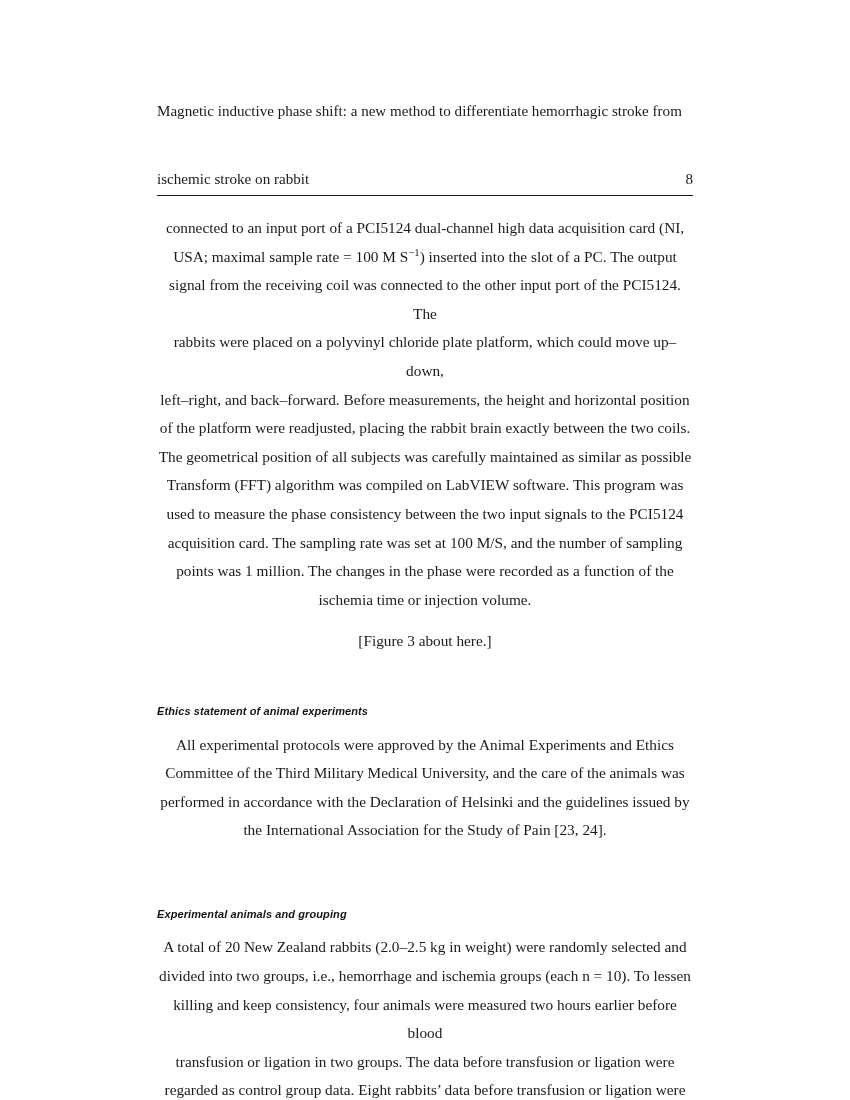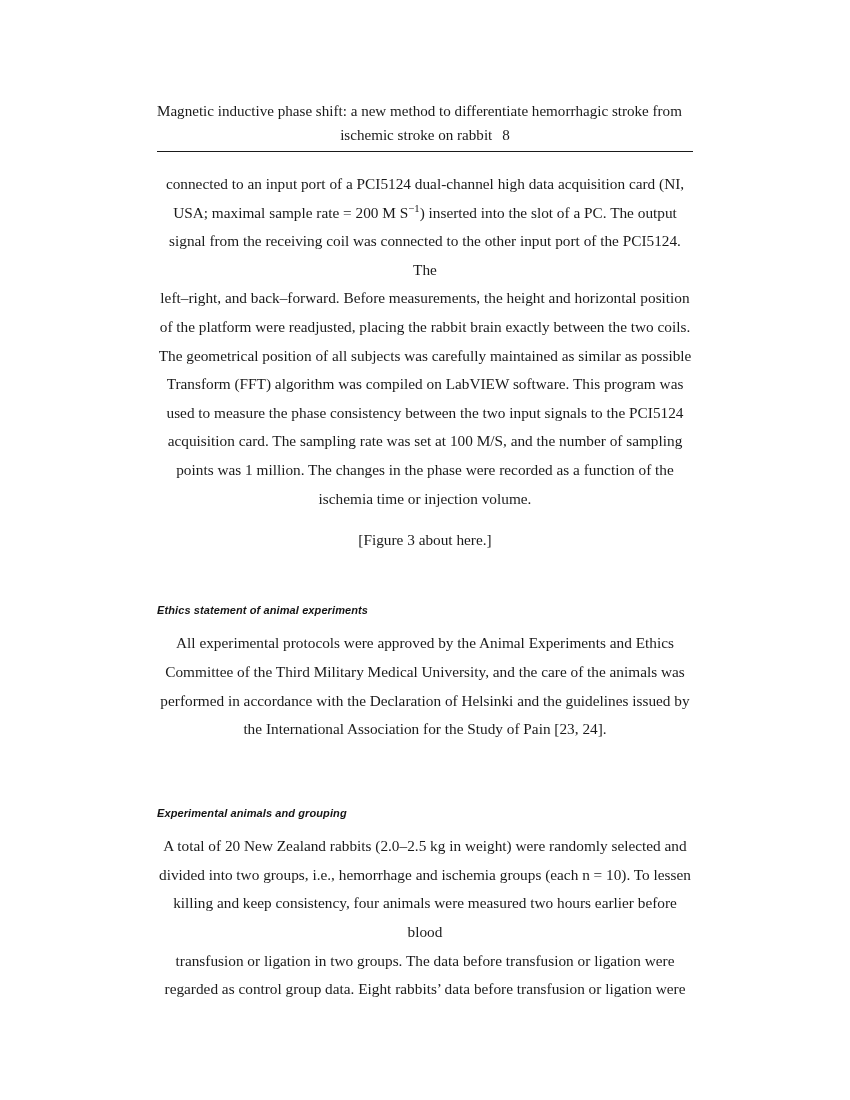--- a/index.html
+++ b/index.html
@@ -42,21 +42,22 @@
     line-height: 23.5px;
     color: #1a1a1a;
   }
   .running-header .rh-line {
     display: block;
     white-space: pre;
   }
   .rh-row2 {
     display: flex;
     align-items: baseline;
-    justify-content: center;
+    justify-content: space-between;
+    margin-top: 44px;
   }
   .rh-pageno {
     font-size: 15.1px;
     padding-left: 10px;
   }
   .header-rule {
     margin-top: 4px;
     border: 0;
     border-top: 1.5px solid #1a1a1a;
     width: 100%;
@@ -120,22 +121,23 @@
         <span class="rh-line">ischemic stroke on rabbit</span>
         <span class="rh-pageno">8</span>
       </div>
       <hr class="header-rule">
     </div>
 
     <div class="body-block">
 
       <p class="para">
         <span class="ln">connected to an input port of a PCI5124 dual-channel high data acquisition card (NI,</span>
-        <span class="ln"><span>USA; maximal sample rate = 200 M S</span><sup class="sup">−1</sup><span>) inserted into the slot of a PC. The output</span></span>
+        <span class="ln"><span>USA; maximal sample rate = 100 M S</span><sup class="sup">−1</sup><span>) inserted into the slot of a PC. The output</span></span>
         <span class="ln">signal from the receiving coil was connected to the other input port of the PCI5124. The</span>
+        <span class="ln">rabbits were placed on a polyvinyl chloride plate platform, which could move up–down,</span>
         <span class="ln">left–right, and back–forward. Before measurements, the height and horizontal position</span>
         <span class="ln">of the platform were readjusted, placing the rabbit brain exactly between the two coils.</span>
         <span class="ln">The geometrical position of all subjects was carefully maintained as similar as possible</span>
         <span class="ln">Transform (FFT) algorithm was compiled on LabVIEW software. This program was</span>
         <span class="ln">used to measure the phase consistency between the two input signals to the PCI5124</span>
         <span class="ln">acquisition card. The sampling rate was set at 100 M/S, and the number of sampling</span>
         <span class="ln">points was 1 million. The changes in the phase were recorded as a function of the</span>
         <span class="ln">ischemia time or injection volume.</span>
       </p>
 

